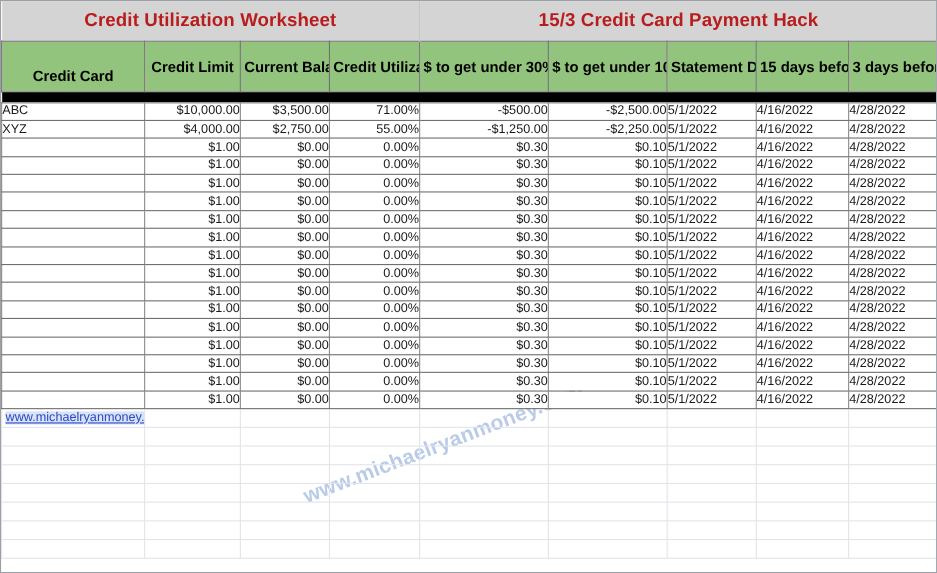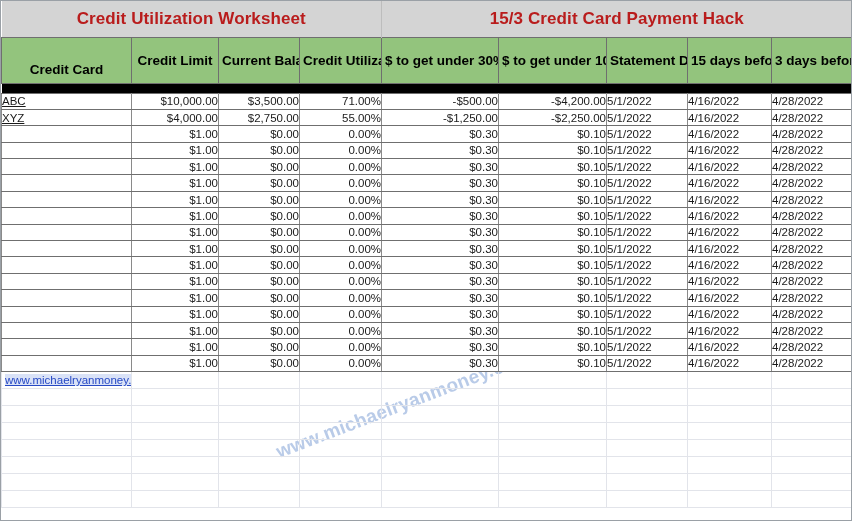--- a/index.html
+++ b/index.html
@@ -96,21 +96,21 @@
     height: 16.4px;
     font-size: 11.5px;
     color: #1a1a1a;
     border-left: 1px solid #8a8a8a;
     border-right: 1px solid #8a8a8a;
     border-bottom: 1px solid #6f6f6f;
     background: #ffffff;
     vertical-align: middle;
   }
   tr.data-row.first td { border-top: 1px solid #6f6f6f; }
-  td.txt  { text-align: left;  padding-left: 4px; text-decoration: underline; }
+  td.txt  { text-align: left;  padding-left: 4px; }
   td.num  { text-align: right; padding-right: 4px; }
   td.ctr  { text-align: left; }
 
   
   tr.total-row td {
     height: 17px;
     font-size: 11.5px;
     font-weight: bold;
     color: #000000;
     background: #ffffff;
@@ -197,21 +197,21 @@
       </tr>
       <tr class="black-row">
         <td colspan="9"></td>
       </tr>
     <tr class="data-row first">
           <td class="txt">ABC</td>
           <td class="num">$10,000.00</td>
           <td class="num">$3,500.00</td>
           <td class="num">71.00%</td>
           <td class="num">-$500.00</td>
-          <td class="num">-$4,200.00</td>
+          <td class="num">-$2,500.00</td>
           <td class="ctr">5/1/2022</td>
           <td class="ctr">4/16/2022</td>
           <td class="ctr">4/28/2022</td>
         </tr>
         <tr class="data-row">
           <td class="txt">XYZ</td>
           <td class="num">$4,000.00</td>
           <td class="num">$2,750.00</td>
           <td class="num">55.00%</td>
           <td class="num">-$1,250.00</td>

